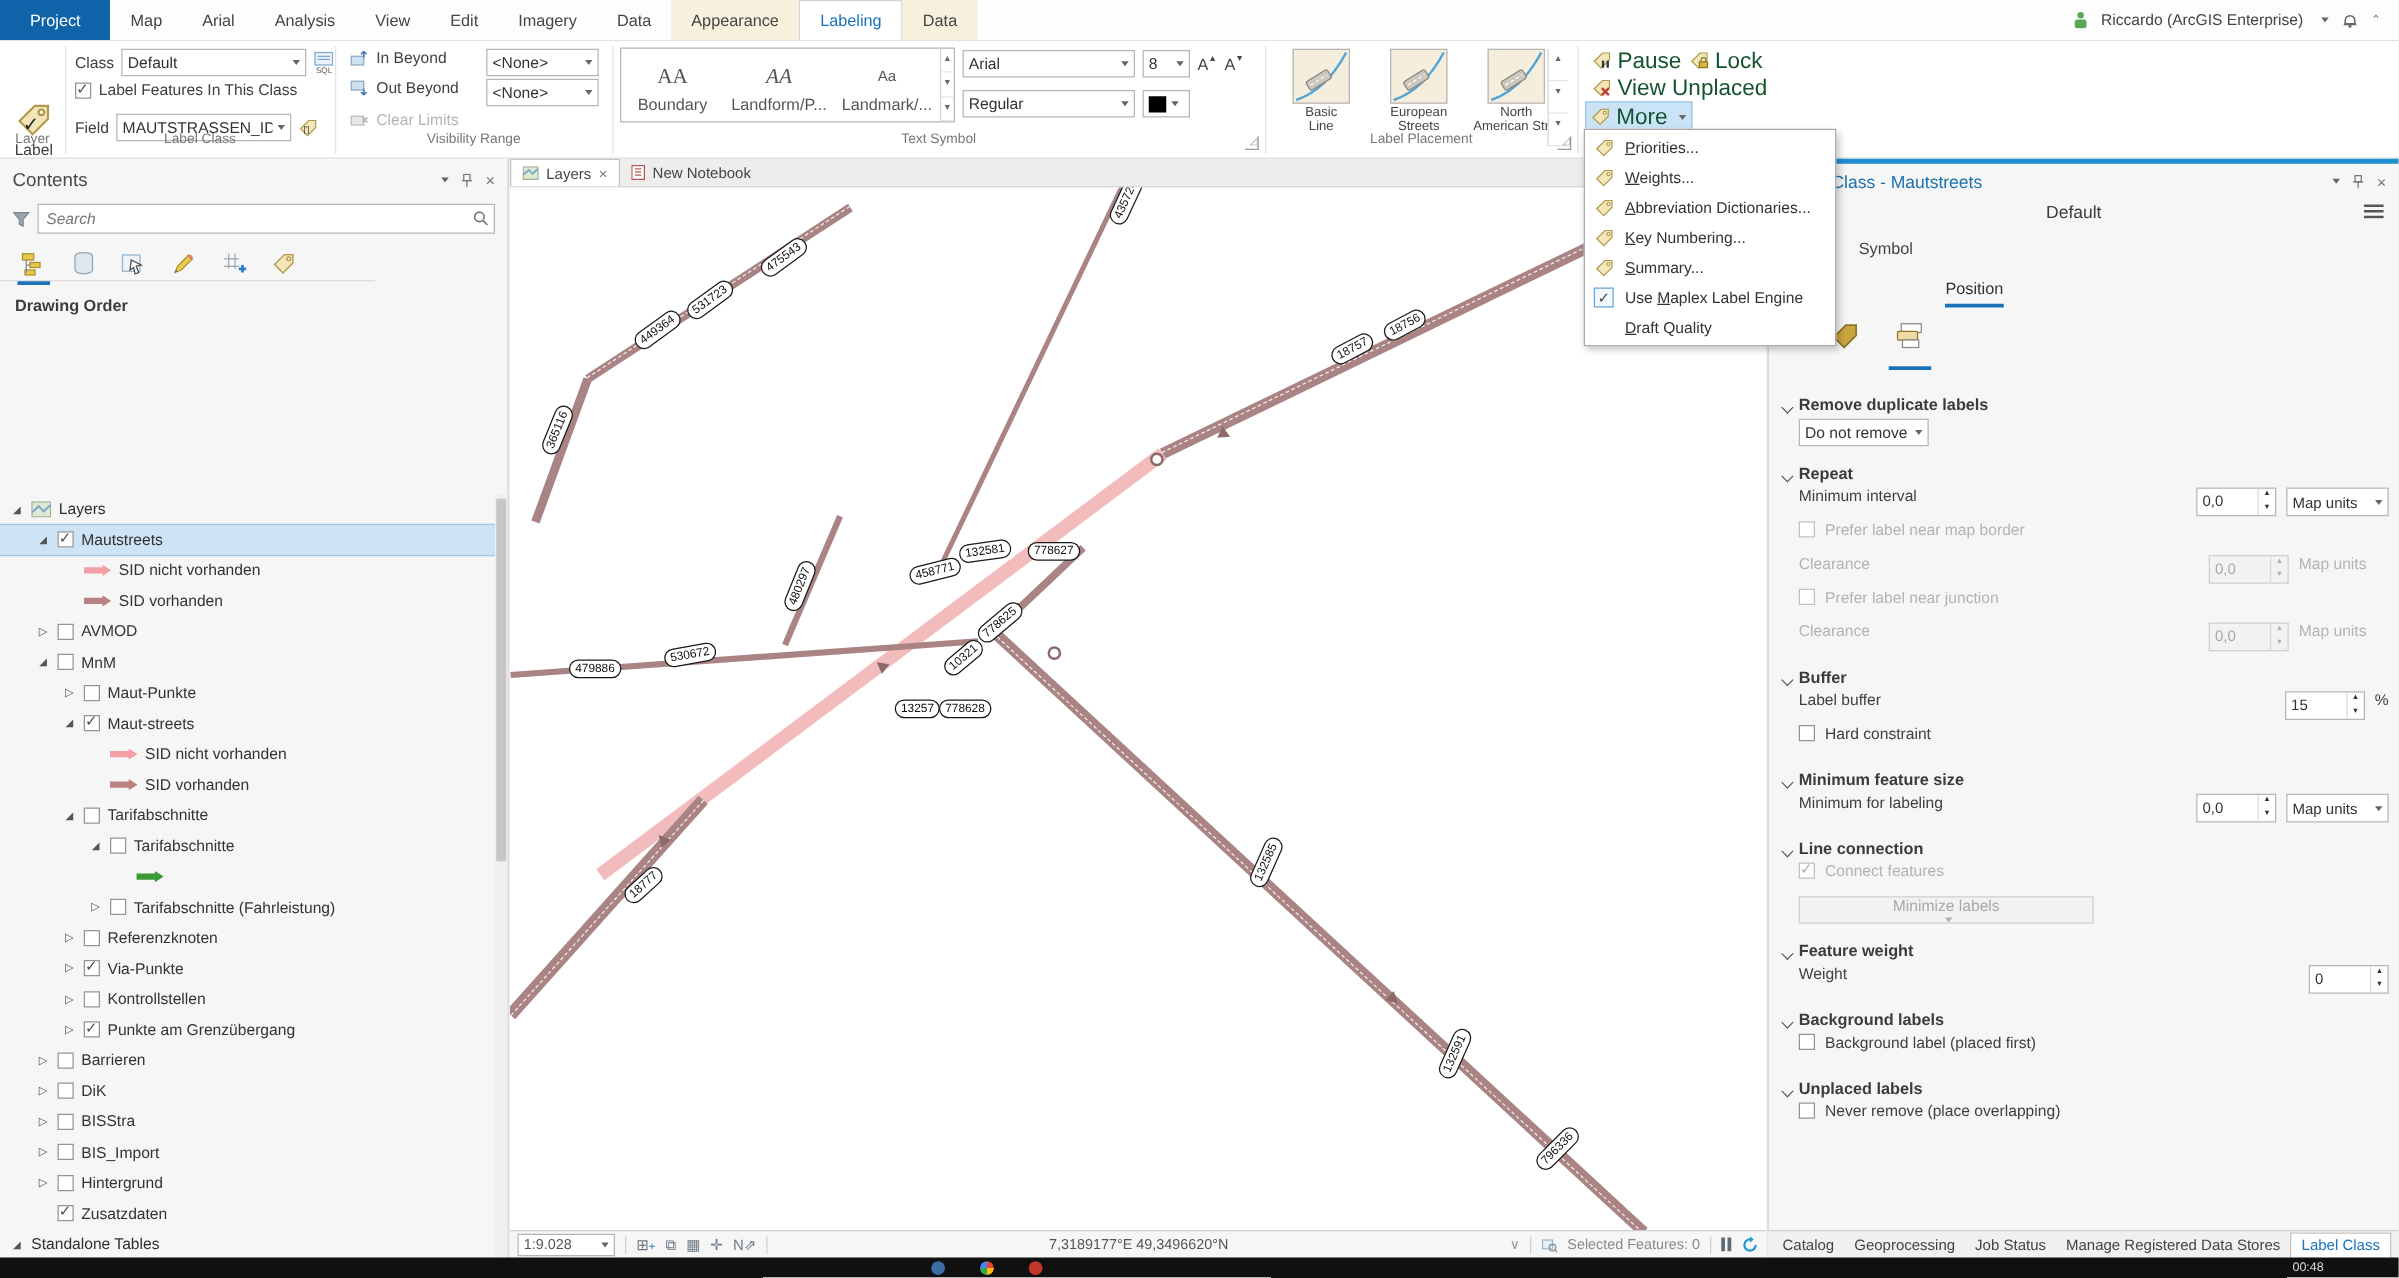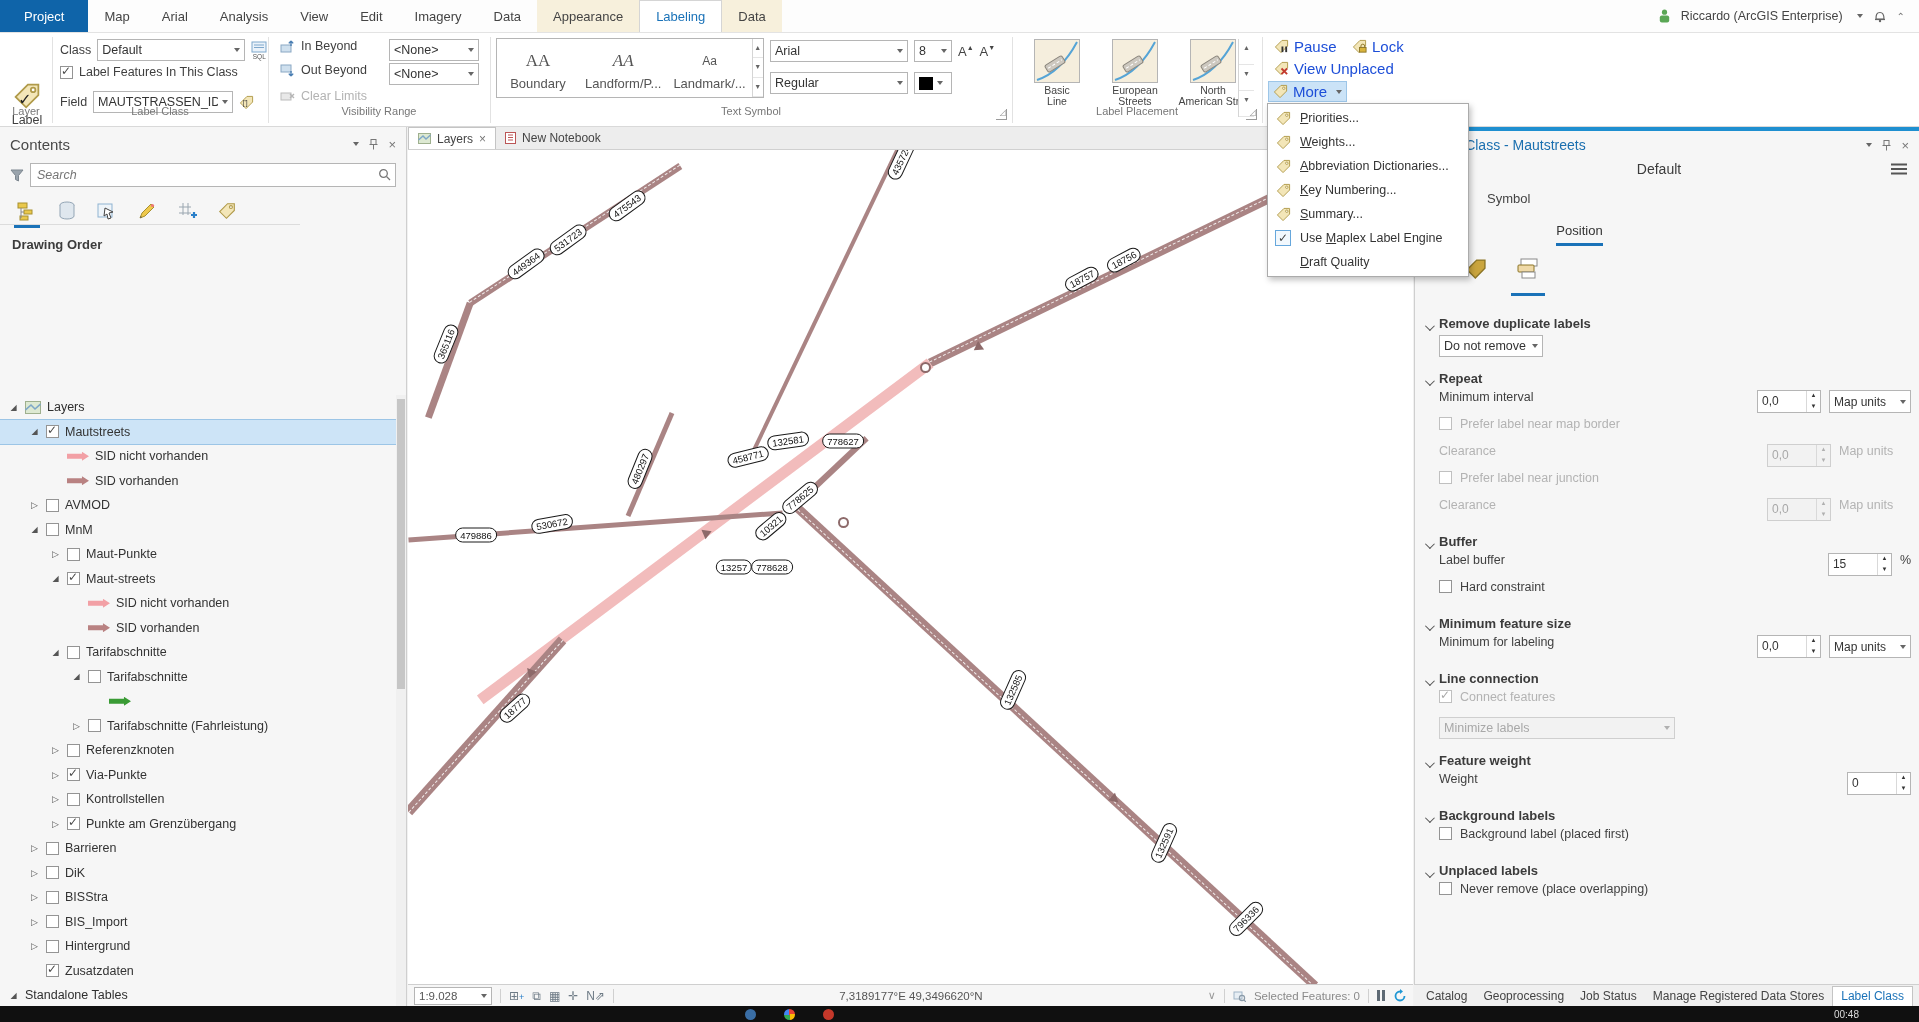--- a/index.html
+++ b/index.html
@@ -35,21 +35,21 @@
     align-items:center; justify-content:center; gap:3px; border:1px solid transparent; }
   .gallery { position:absolute; background:#fff; border:1px solid #b5b5b5; display:flex; }
   .gal-cell { display:flex; flex-direction:column; align-items:center; justify-content:center; padding:2px 6px; min-width:82px; }
   .gal-cell .samp { font-family:"Liberation Serif",serif; font-size:17px; color:#555; height:30px; display:flex; align-items:center; }
   .gal-cell .nm { font-size:13px; color:#555; white-space:nowrap; }
   .gal-arrows { width:15px; border-left:1px solid #d5d5d5; display:flex; flex-direction:column; }
   .gal-arrows div { flex:1; font-size:7px; color:#666; text-align:center; line-height:18px; border-bottom:1px solid #e5e5e5; }
   .ph-tile { width:46px; height:44px; background:#f5eedd; border:1px solid #b5b5b5; }
   .ph-item { display:flex; flex-direction:column; align-items:center; width:78px; }
   .ph-item .nm { font-size:10.5px; color:#444; text-align:center; line-height:11px; margin-top:2px; white-space:pre-line; }
-  .opt-row { position:absolute; display:flex; align-items:center; gap:5px; font-size:15px; color:#1d4ed8; padding:1px 4px; }
+  .opt-row { position:absolute; display:flex; align-items:center; gap:5px; font-size:18px; color:#14532d; padding:1px 4px; }
   .opt-row.hl { background:#cbe3f7; border:1px solid #9dc6e8; }
 
   
   #more-menu { position:absolute; left:1267px; top:103px; width:202px; background:#fff; border:1px solid #ababab;
     box-shadow:2px 3px 6px rgba(0,0,0,.25); z-index:50; padding:2px 0; }
   .menu-item { height:24px; display:flex; align-items:center; gap:8px; padding:0 10px 0 6px; font-size:12.5px; color:#333; }
   .menu-ic { width:18px; height:16px; display:flex; align-items:center; justify-content:center; flex:none; }
   .menu-check { width:16px; height:16px; border:1px solid #66a7dc; background:#f2f8fd; color:#444; font-size:12px; line-height:14px; text-align:center; }
 
   
@@ -900,21 +900,21 @@
         </div>
         <div class="sect-hdr">
           <span class="chv"></span>
           <span>Line connection</span>
         </div>
         <div class="prow">
           <span class="cb on dis"></span>
           <span class="lbl dis">Connect features</span>
         </div>
         <div class="prow">
-          <span class="combo" style="width: 236px; background: rgb(242, 242, 242); border-color: rgb(207, 207, 207);">
+          <span class="combo" style="width: 236px; background: rgb(242, 242, 242); border-color: rgb(207, 207, 207); flex-direction: column;">
             <span class="val" style="color: rgb(168, 168, 168);">Minimize labels</span>
             <span class="arw" style="border-top-color: rgb(176, 176, 176);"></span>
           </span>
         </div>
         <div class="sect-hdr">
           <span class="chv"></span>
           <span>Feature weight</span>
         </div>
         <div class="prow">
           <span class="lbl">Weight</span>

